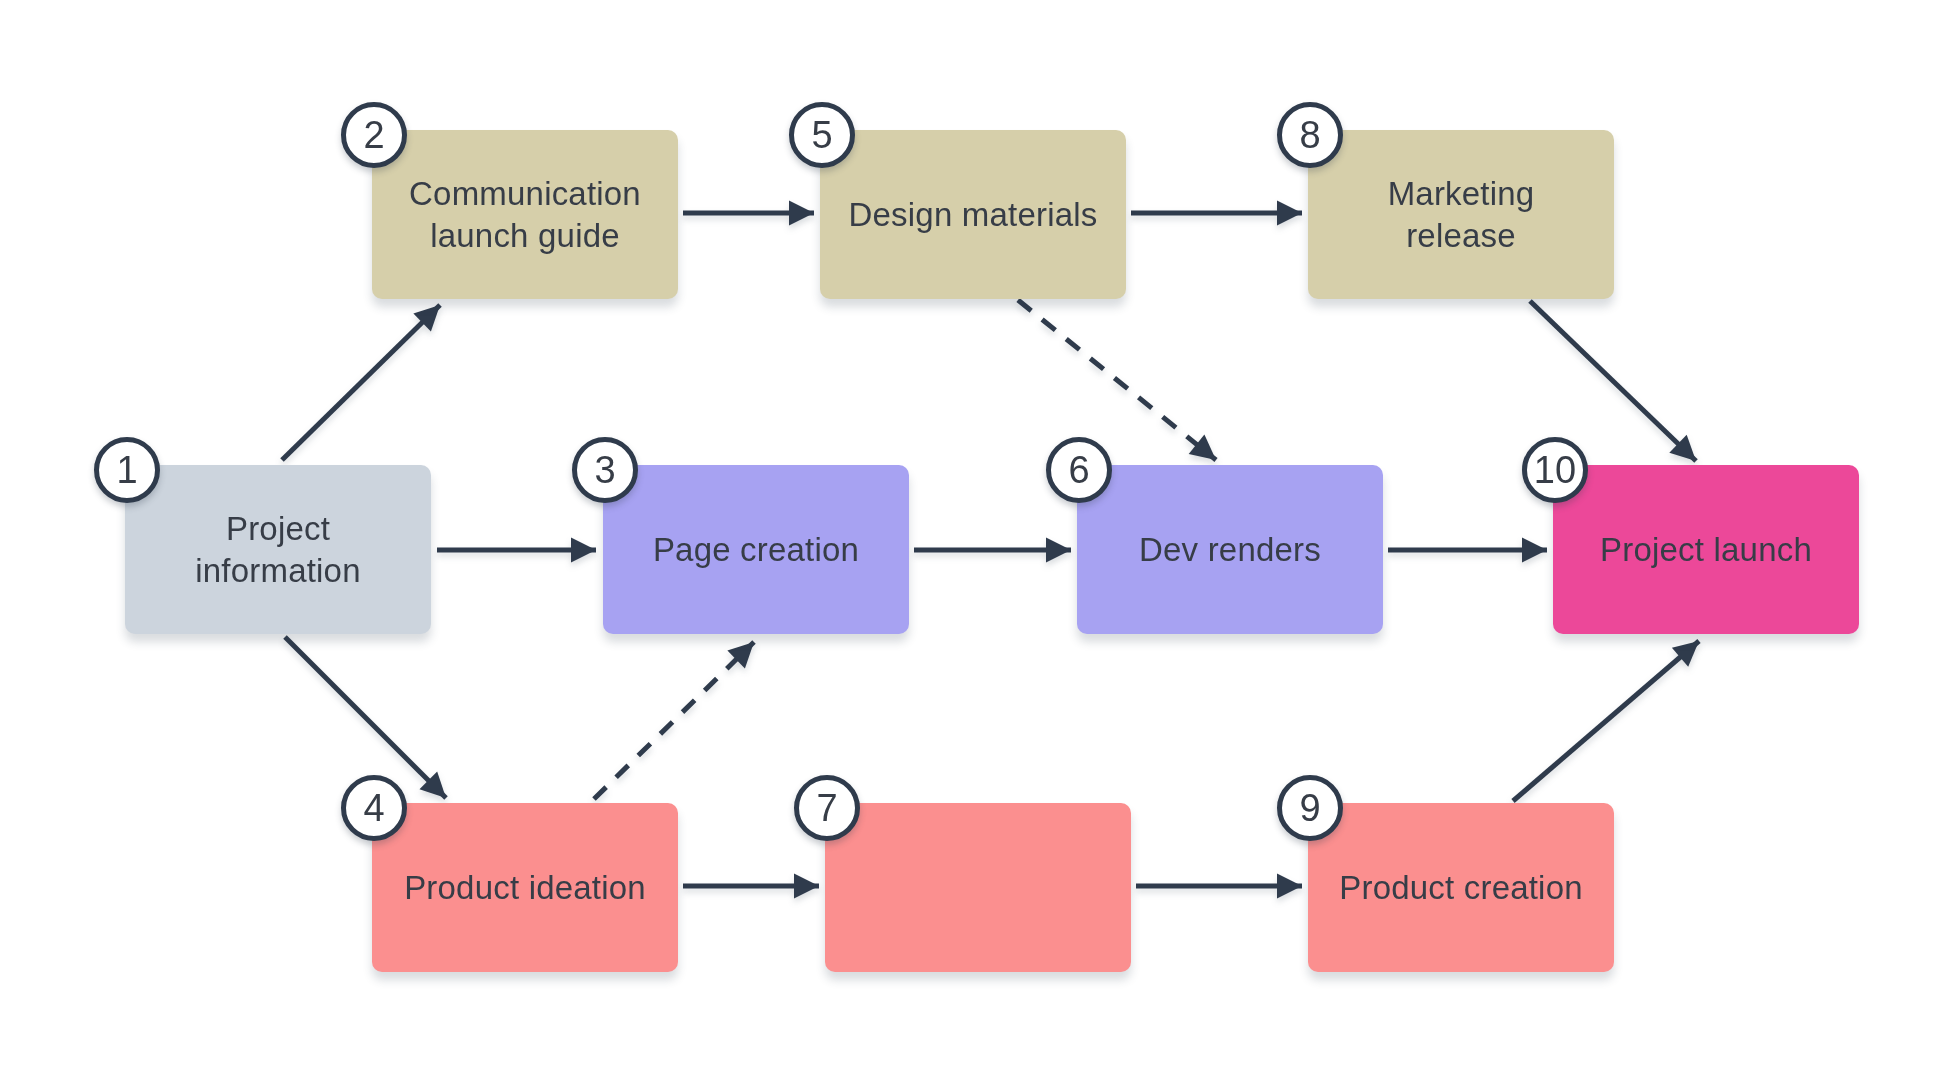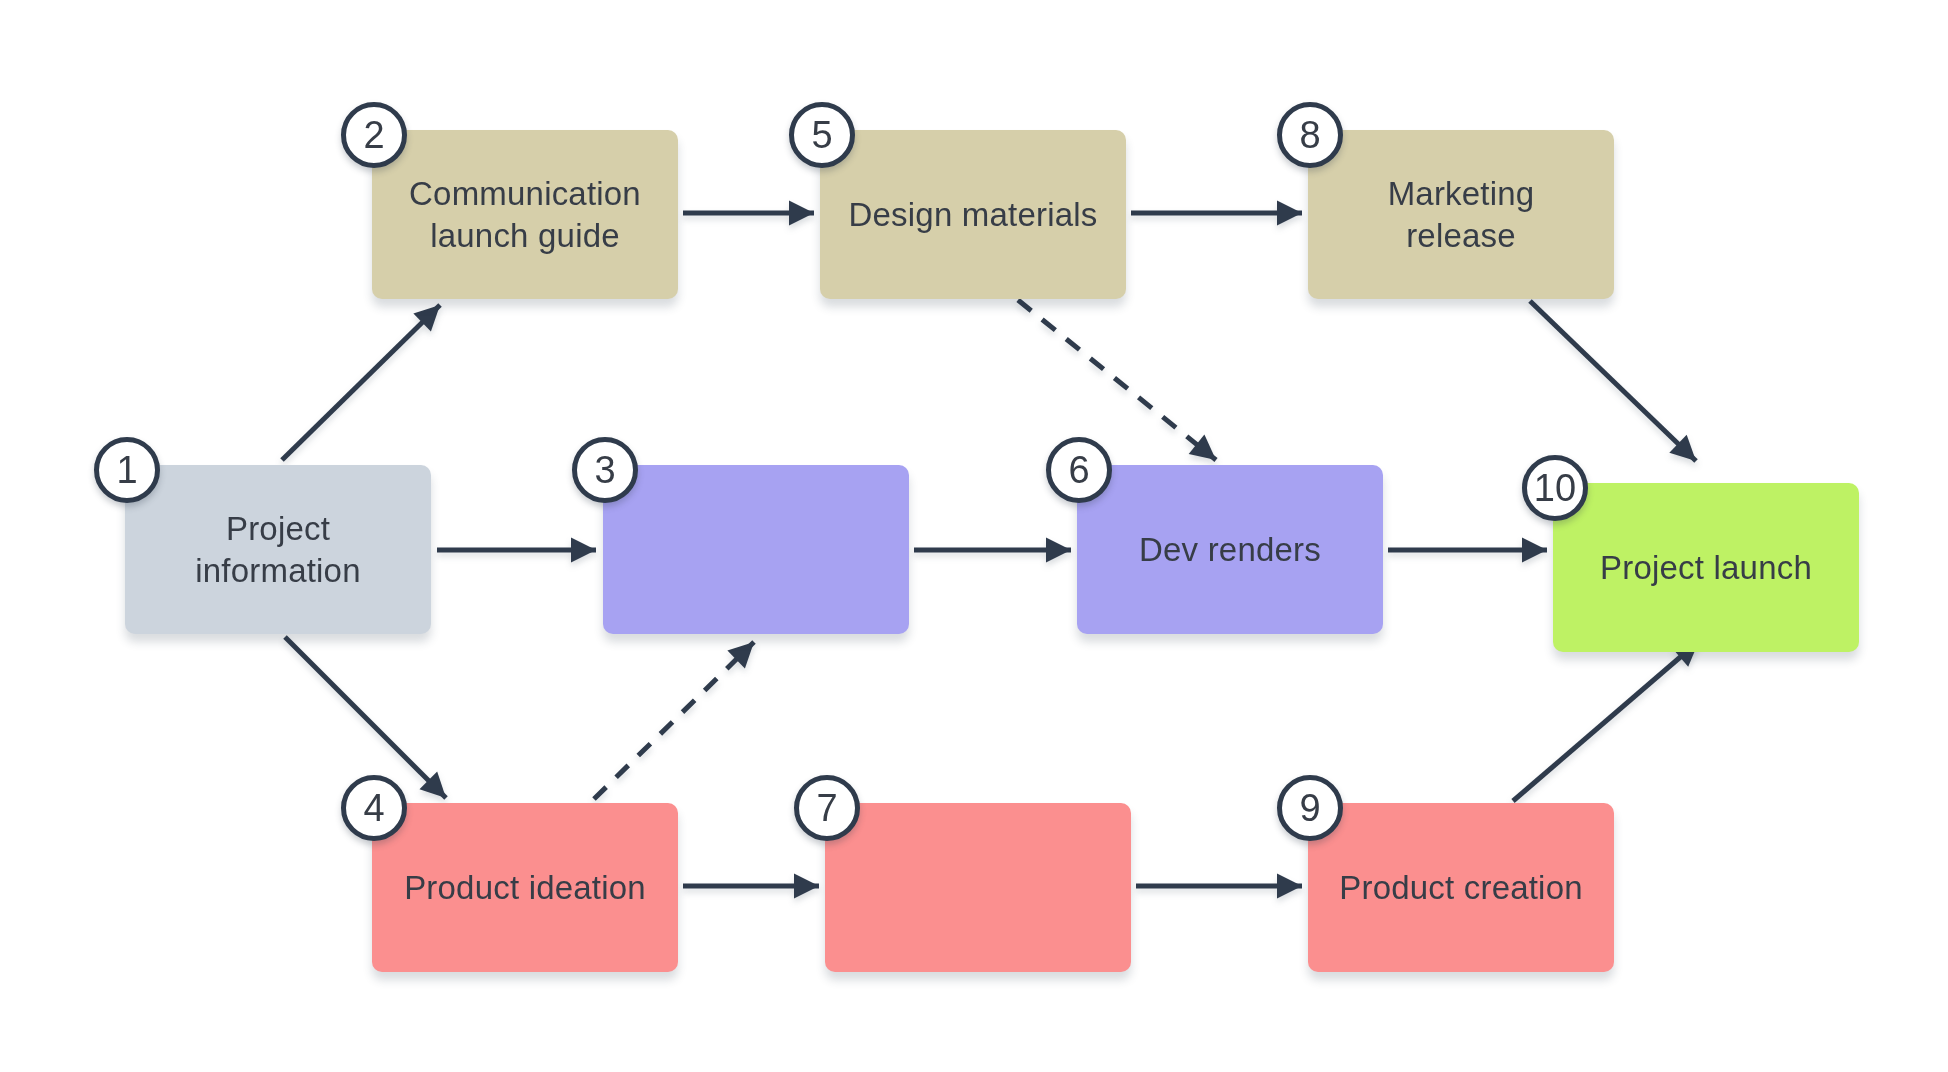--- a/index.html
+++ b/index.html
@@ -100,20 +100,21 @@
   </div>
 
   <div class="node p2" style="background: rgb(214, 207, 170);">
     <span class="badge">2</span>
     <div class="label">Communication
 launch guide</div>
   </div>
 
   <div class="node p3" style="background: rgb(167, 162, 242);">
     <span class="badge">3</span>
+    <div class="label">Page creation</div>
   </div>
 
   <div class="node p4" style="background: rgb(251, 143, 143);">
     <span class="badge">4</span>
     <div class="label">Product ideation</div>
   </div>
 
   <div class="node p5" style="background: rgb(214, 207, 170);">
     <span class="badge">5</span>
     <div class="label">Design materials</div>
@@ -132,18 +133,18 @@
     <span class="badge">8</span>
     <div class="label">Marketing
 release</div>
   </div>
 
   <div class="node p9" style="background: rgb(251, 143, 143);">
     <span class="badge">9</span>
     <div class="label">Product creation</div>
   </div>
 
-  <div class="node p10" style="background: #bef264; margin-top: 18px;">
+  <div class="node p10" style="background: #ec4899;">
     <span class="badge">10</span>
     <div class="label">Project launch</div>
   </div>
 
 </div>
 
 </body></html>

